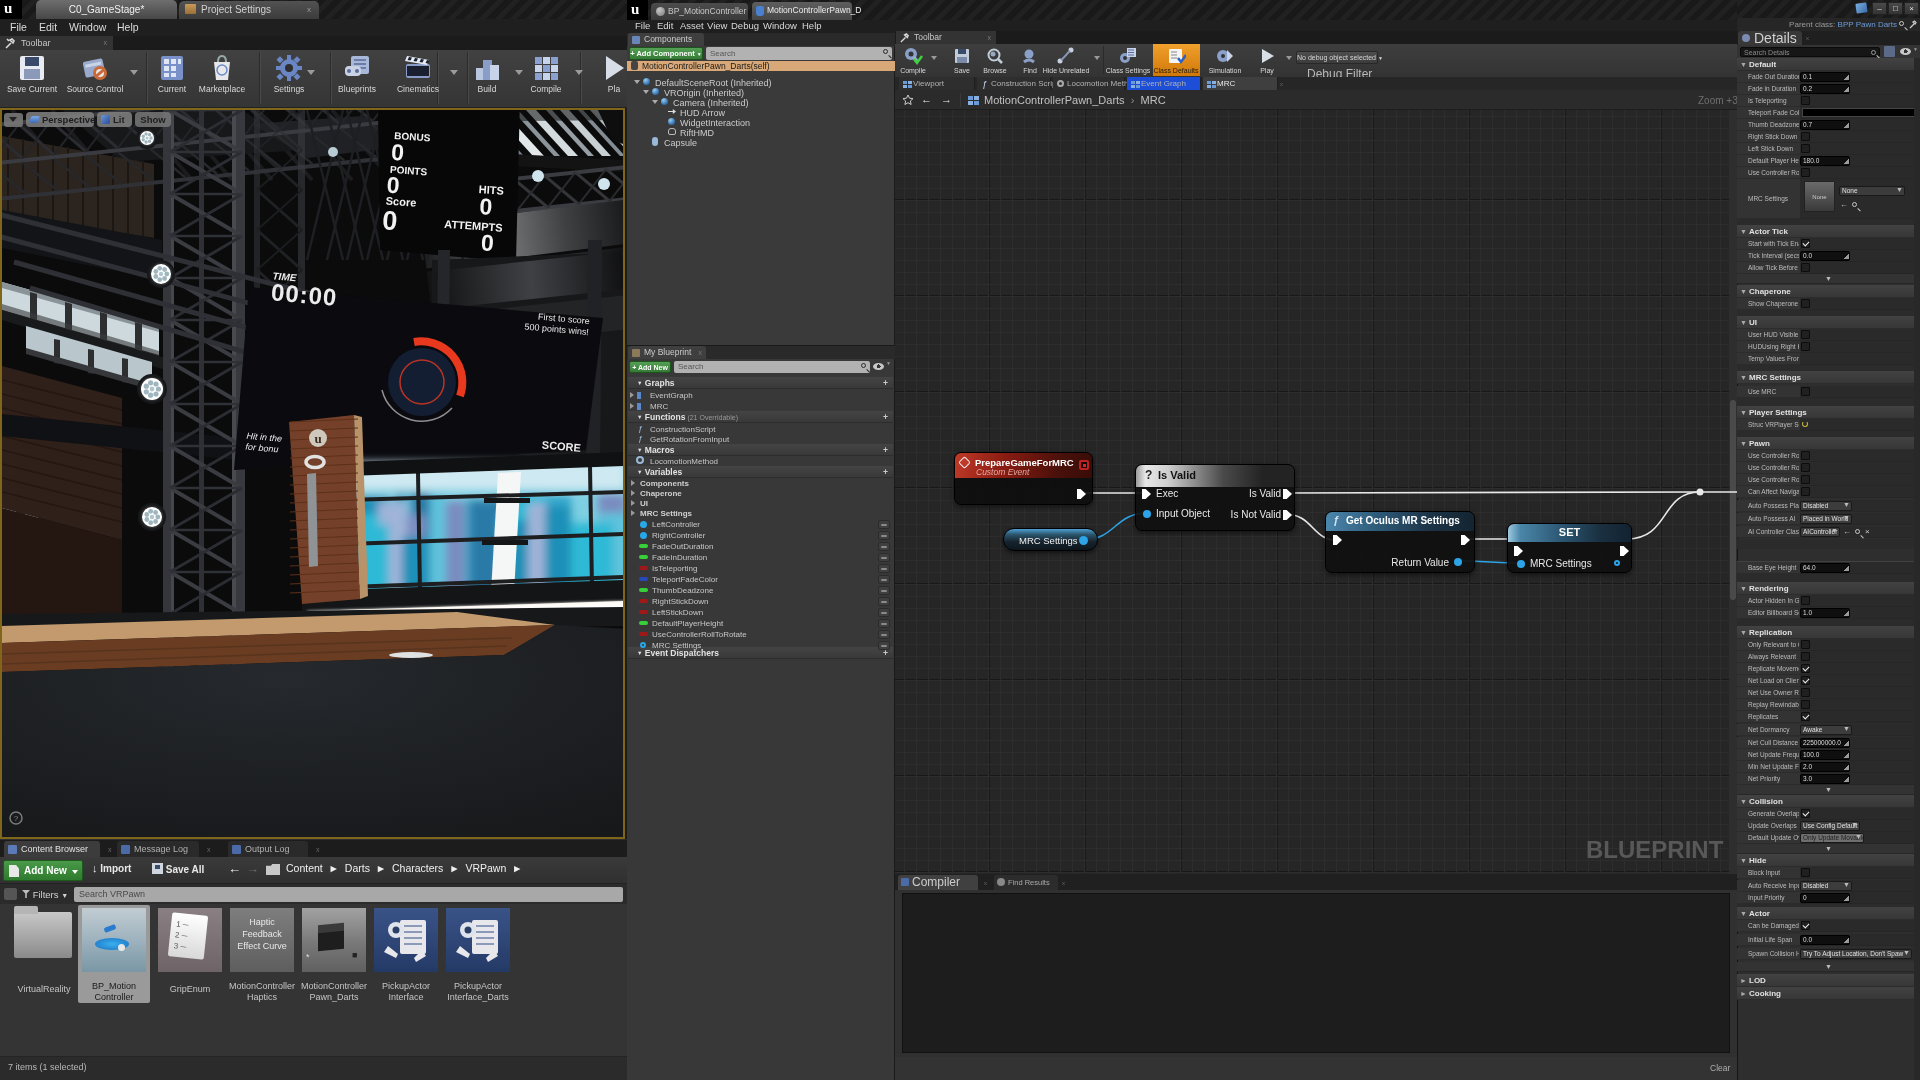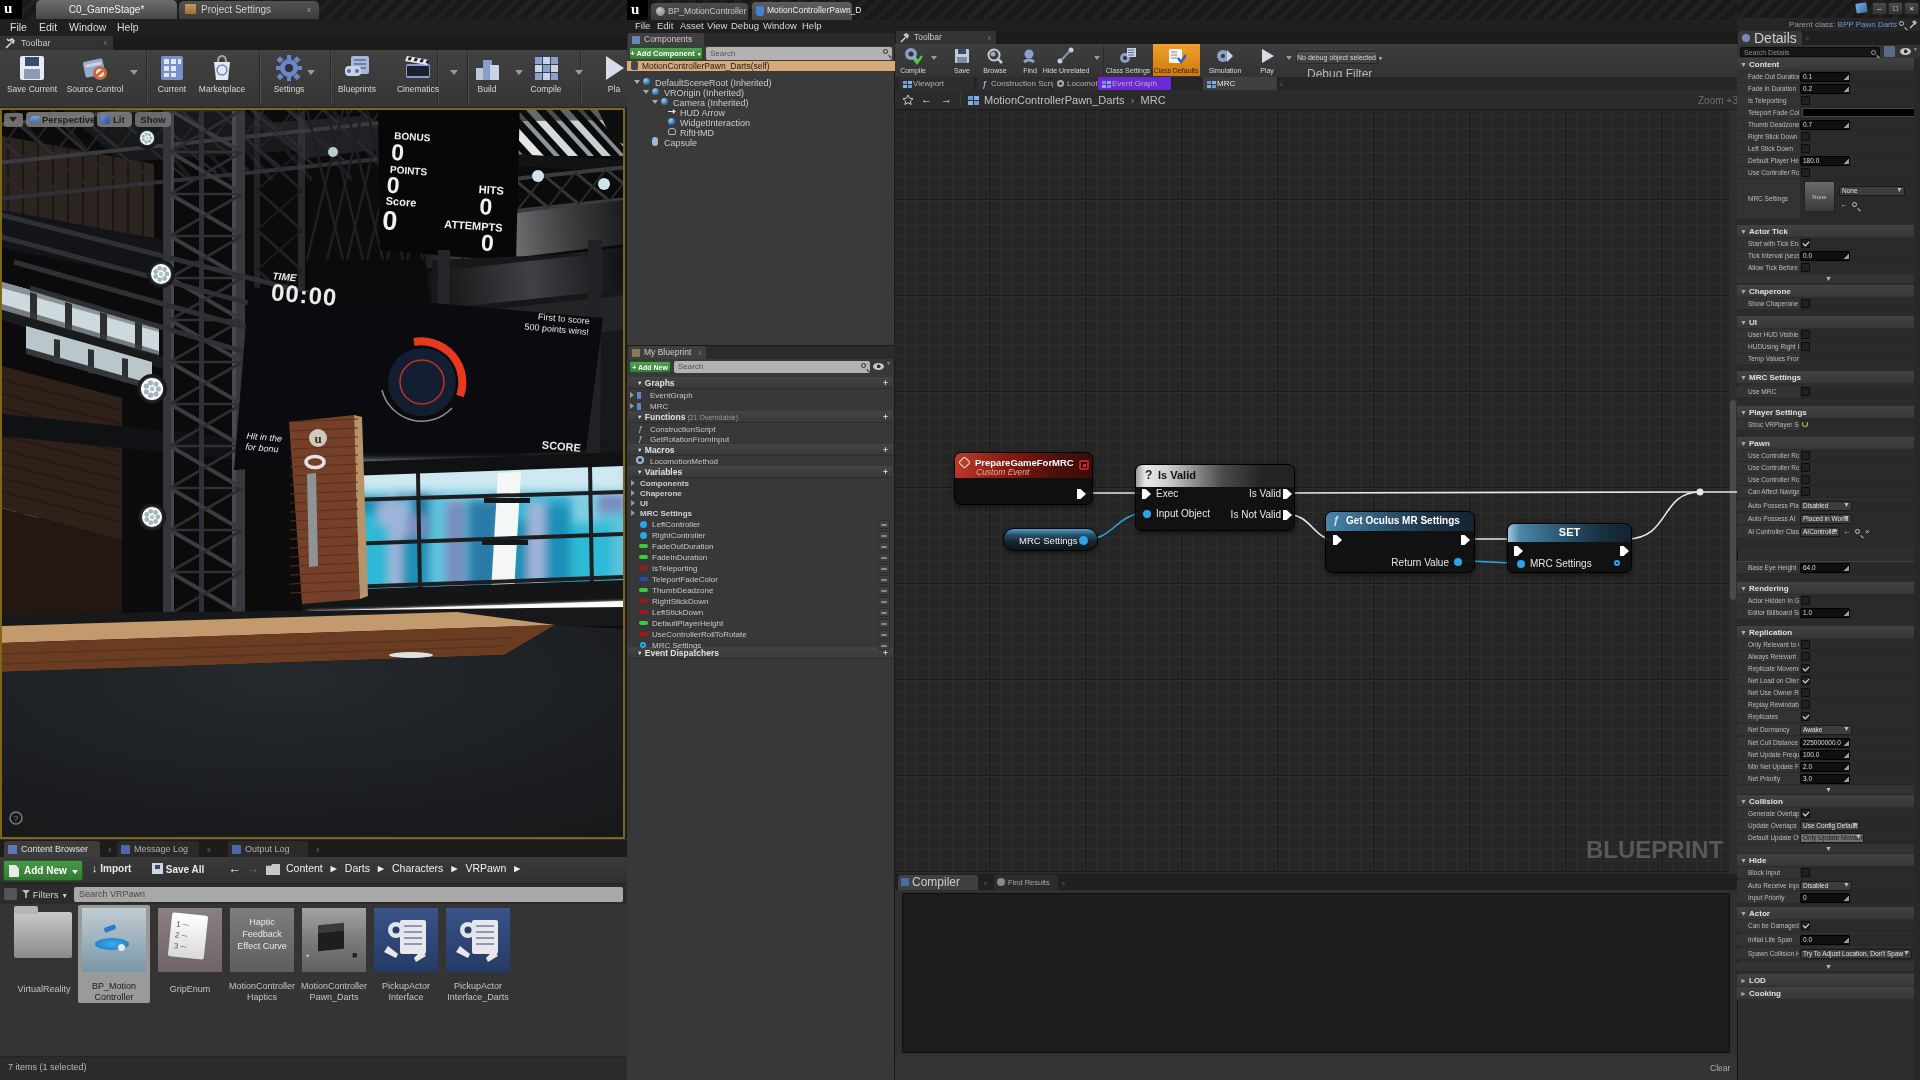--- a/index.html
+++ b/index.html
@@ -836,21 +836,21 @@
 <div class="ab" style="left:1286px;top:56px;width:0;height:0;border-left:3px solid transparent;border-right:3px solid transparent;border-top:4px solid #999"></div>
 <div class="ab" style="left:1296px;top:51px;width:82px;height:13px;background:linear-gradient(#4e4e4e,#3c3c3c);border:1px solid #282828;border-radius:2px;font-size:7px;color:#d8d8d8;line-height:12px;text-align:center;white-space:nowrap">No debug object selected <span style="font-size:5px">▼</span></div>
 <div class="ab" style="left:1307px;top:67px;font-size:12px;color:#b8b8b8">Debug Filter</div>
 <div class="ab" style="left:895px;top:77px;width:842px;height:13px;background:#262626"></div>
 <div class="gtab" style="left:899px;width:76px;background:#2e2e2e;color:#b2b2b2"><span style="position:absolute;left:4px;top:4px;width:4px;height:3px;background:#6a9ad8;box-shadow:5px 0 #88b0e0,0 4px #88b0e0,5px 4px #6a9ad8"></span><span style="margin-left:14px">Viewport</span></div>
 <div class="ab" style="left:977px;top:81px;font-size:6px;color:#666">x</div>
 <div class="gtab" style="left:977px;width:74px;background:#2e2e2e;color:#b2b2b2"><span style="position:absolute;left:5px;top:1px;font-size:9px;font-style:italic;color:#c8d8f0">ƒ</span><span style="margin-left:14px">Construction Scrip</span></div>
 <div class="ab" style="left:1053px;top:81px;font-size:6px;color:#666">x</div>
 <div class="gtab" style="left:1053px;width:72px;background:#2e2e2e;color:#b2b2b2"><span style="position:absolute;left:4px;top:3px;width:7px;height:7px;border:2px solid #aaa;border-radius:50%"></span><span style="margin-left:14px">Locomotion Methc</span></div>
 <div class="ab" style="left:1127px;top:81px;font-size:6px;color:#666">x</div>
-<div class="gtab" style="left:1098px;width:74px;background:#6d28d9;color:#b2b2b2"><span style="position:absolute;left:4px;top:4px;width:4px;height:3px;background:#6a9ad8;box-shadow:5px 0 #88b0e0,0 4px #88b0e0,5px 4px #6a9ad8"></span><span style="margin-left:14px">Event Graph</span></div>
+<div class="gtab" style="left:1127px;width:74px;background:#1d4ed8;color:#b2b2b2"><span style="position:absolute;left:4px;top:4px;width:4px;height:3px;background:#6a9ad8;box-shadow:5px 0 #88b0e0,0 4px #88b0e0,5px 4px #6a9ad8"></span><span style="margin-left:14px">Event Graph</span></div>
 <div class="ab" style="left:1203px;top:81px;font-size:6px;color:#666">x</div>
 <div class="gtab" style="left:1203px;width:75px;background:#3f3f3f;color:#e8e8e8"><span style="position:absolute;left:4px;top:4px;width:4px;height:3px;background:#6a9ad8;box-shadow:5px 0 #88b0e0,0 4px #88b0e0,5px 4px #6a9ad8"></span><span style="margin-left:14px">MRC</span></div>
 <div class="ab" style="left:1280px;top:81px;font-size:6px;color:#666">x</div>
 <div class="ab" style="left:895px;top:90px;width:842px;height:20px;background:#2b2b2b;border-bottom:1px solid #1e1e1e"></div>
 <svg class="ab" style="left:902px;top:94px" width="12" height="12" viewBox="0 0 12 12">
     <path d="M6 1 l1.5 3.2 3.5.4 -2.6 2.4 .7 3.5 -3.1 -1.8 -3.1 1.8 .7 -3.5 -2.6 -2.4 3.5 -.4 z" fill="none" stroke="#ccc" stroke-width="1"></path>
   </svg>
 <div class="ab" style="left:921px;top:93px;font-size:11px;font-weight:bold;color:#e8e8e8">←</div>
 <div class="ab" style="left:941px;top:93px;font-size:11px;font-weight:bold;color:#e8e8e8">→</div>
 <div class="ab" style="left:960px;top:93px;width:1px;height:14px;background:#3a3a3a"></div>
@@ -947,21 +947,21 @@
     <path d="M1 8 L5 4 M4 2 l1.5 -1 1.5 1.5 -1 1.5 z" stroke="#c8c8c8" stroke-width="1.3" fill="none"></path>
   </svg>
 <div class="ab" style="left:1737px;top:31px;width:183px;height:14px;background:#1f1f1f"></div>
 <div class="ab" style="left:1738px;top:31px;width:64px;height:14px;background:#383838;border-radius:3px 3px 0 0;font-size:14px;color:#d0d0d0;line-height:14px"><span style="position:absolute;left:4px;top:3px;width:8px;height:8px;background:#7a8ab0;border-radius:50%"></span><span style="margin-left:16px">Details</span></div>
 <div class="ab" style="left:1806px;top:35px;font-size:6px;color:#666">x</div>
 <div class="ab" style="left:1737px;top:45px;width:183px;height:13px;background:#333"></div>
 <div class="ab" style="left:1740px;top:47px;width:140px;height:10px;background:#161616;border:1px solid #0a0a0a;border-radius:2px;font-size:7px;color:#8a8a8a;line-height:9px;padding-left:3px">Search Details<i class="magw" style="right:3px;top:1.5px;border-color:#999"></i></div>
 <div class="ab" style="left:1884px;top:46px;width:11px;height:11px;background:#5a6a88;border-radius:1px"></div>
 <div class="eyei" style="left:1900px;top:48px"></div>
 <div class="ab" style="left:1913px;top:46px;font-size:5px;color:#999">▼</div>
-<div class="ab" style="left:1737px;top:58px;width:183px;height:13px;background:linear-gradient(#424242,#373737);border-bottom:1px solid #2c2c2c;font-size:8px;font-weight:bold;color:#e0e0e0;line-height:13px"><span style="position:absolute;left:3px;top:0;font-size:7px;color:#aaa;font-weight:normal">▼</span><span style="margin-left:12px">Content</span></div>
+<div class="ab" style="left:1737px;top:58px;width:183px;height:13px;background:linear-gradient(#424242,#373737);border-bottom:1px solid #2c2c2c;font-size:8px;font-weight:bold;color:#e0e0e0;line-height:13px"><span style="position:absolute;left:3px;top:0;font-size:7px;color:#aaa;font-weight:normal">▼</span><span style="margin-left:12px">Default</span></div>
 <div class="ab" style="left:1737px;top:71px;width:63px;height:12px;background:#333;border-bottom:1px solid #2b2b2b"></div>
 <div class="ab" style="left:1800px;top:71px;width:120px;height:12px;background:#2a2a2a;border-bottom:1px solid #262626"></div>
 <div class="dname" style="top:71px">Fade Out Duration</div>
 <div class="fld" style="left:1800px;top:72px;width:50px">0.1<i></i></div>
 <div class="ab" style="left:1737px;top:83px;width:63px;height:12px;background:#333;border-bottom:1px solid #2b2b2b"></div>
 <div class="ab" style="left:1800px;top:83px;width:120px;height:12px;background:#2a2a2a;border-bottom:1px solid #262626"></div>
 <div class="dname" style="top:83px">Fade in Duration</div>
 <div class="fld" style="left:1800px;top:84px;width:50px">0.2<i></i></div>
 <div class="ab" style="left:1737px;top:95px;width:63px;height:12px;background:#333;border-bottom:1px solid #2b2b2b"></div>
 <div class="ab" style="left:1800px;top:95px;width:120px;height:12px;background:#2a2a2a;border-bottom:1px solid #262626"></div>

